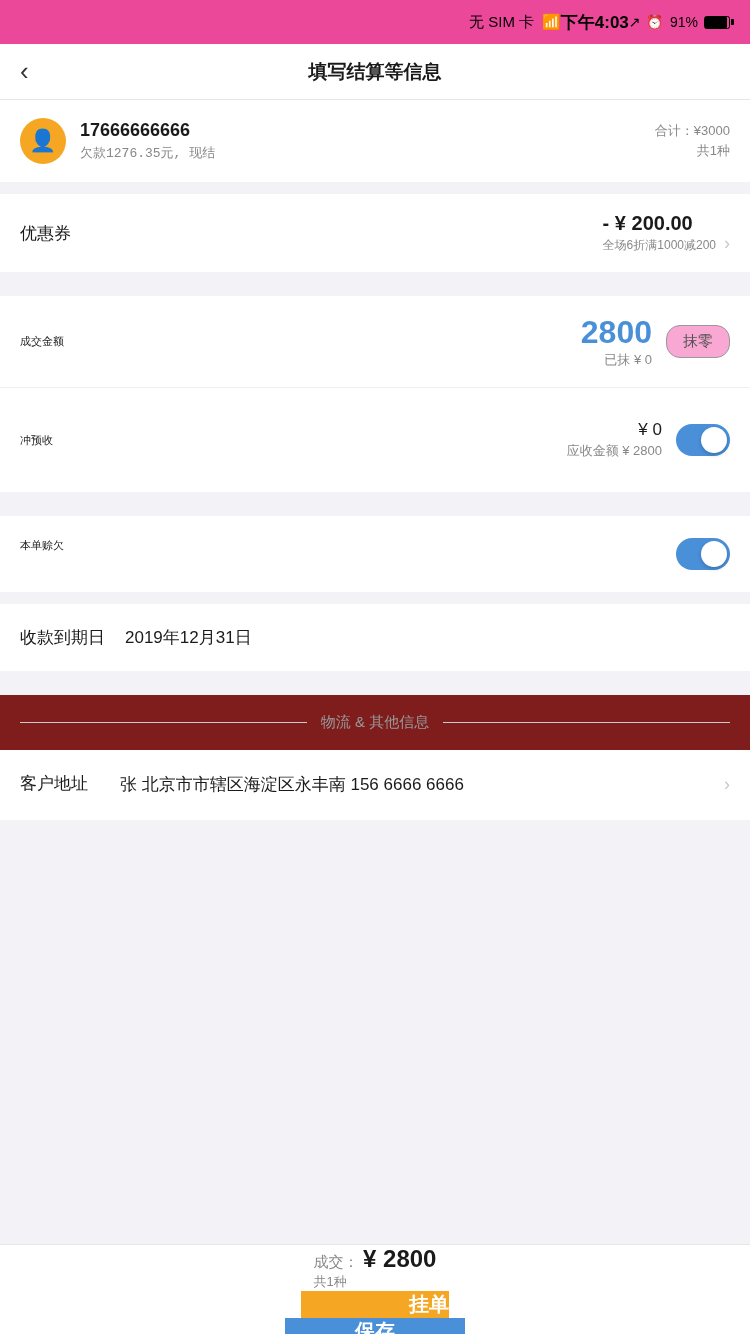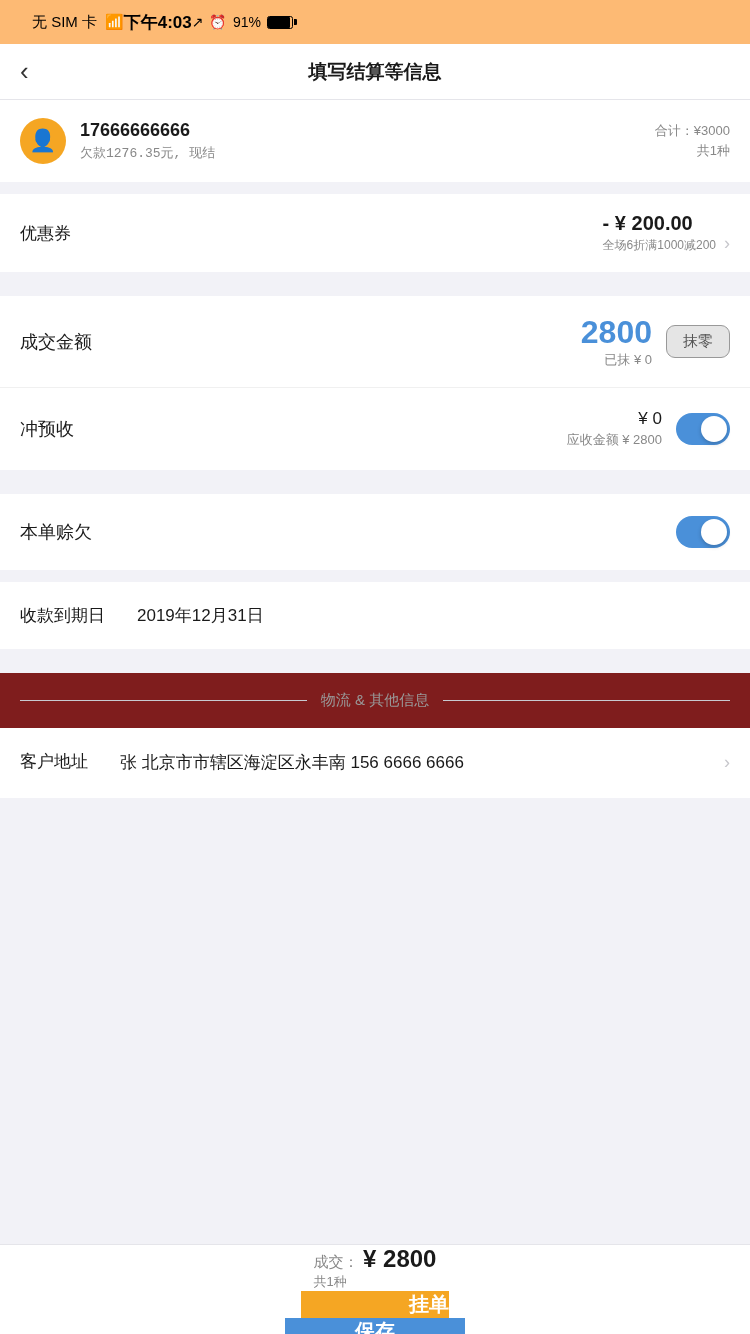--- a/index.html
+++ b/index.html
@@ -9,25 +9,25 @@
       background: #f2f2f7;
       width: 750px;
       min-height: 1334px;
       position: relative;
       overflow-x: hidden;
     }
 
     
     .status-bar {
       height: 44px;
-      background: #fdba74;
-      display: flex;
-      align-items: center;
-      justify-content: flex-start;
-      padding: 0 32px;
+      background: #ec4899;
+      display: flex;
+      align-items: center;
+      justify-content: flex-end;
+      padding: 0 20px;
       font-size: 15px;
       font-weight: 500;
     }
     .status-left { display: flex; align-items: center; gap: 8px; }
     .status-center { font-size: 17px; font-weight: 600; }
     .status-right { display: flex; align-items: center; gap: 6px; font-size: 14px; }
     .battery-icon {
       width: 26px; height: 13px; border: 1.5px solid #000; border-radius: 2.5px; position: relative; display: inline-block;
     }
     .battery-icon::after {
@@ -112,36 +112,36 @@
     .section-white {
       background: #fff;
       margin-bottom: 12px;
     }
     .amount-row {
       padding: 18px 20px;
       display: flex;
       align-items: center;
       justify-content: space-between;
     }
-    .row-label { font-size: 18px; color: #1a1a1a; }
+    .row-label { font-size: 11px; color: #1a1a1a; }
     .amount-right { display: flex; align-items: center; gap: 14px; }
     .amount-value { font-size: 32px; font-weight: 700; color: #4a90d9; }
     .round-btn {
       border: 1.5px solid #999;
-      border-radius: 9px;
+      border-radius: 14px;
       padding: 6px 16px;
       font-size: 15px;
       color: #555;
-      background: #e5e5e5;
+      background: #f9a8d4;
       cursor: pointer;
     }
     .already-rounded { font-size: 13px; color: #888; text-align: right; }
 
     .prepay-row {
-      padding: 21px 20px;
+      padding: 32px 20px;
       display: flex;
       align-items: center;
       justify-content: space-between;
       border-top: 1px solid #f0f0f0;
     }
     .prepay-right { display: flex; align-items: center; gap: 14px; }
     .prepay-value-block { text-align: right; }
     .prepay-amount { font-size: 17px; color: #1a1a1a; }
     .prepay-receivable { font-size: 13px; color: #888; margin-top: 2px; }
 
@@ -154,32 +154,32 @@
       width: 26px; height: 26px; border-radius: 50%; background: #fff;
       position: absolute; top: 3px; right: 3px;
       box-shadow: 0 2px 4px rgba(0,0,0,0.2);
     }
 
     
     .debt-row {
       background: #fff;
       padding: 22px 20px;
       display: flex;
-      align-items: center;
+      align-items: flex-start;
       justify-content: space-between;
       margin-bottom: 12px;
     }
 
     
     .due-date-row {
       background: #fff;
       padding: 22px 20px;
       display: flex;
       align-items: center;
-      gap: 32px;
+      gap: 20px;
       margin-bottom: 12px;
     }
     .due-label { font-size: 17px; color: #1a1a1a; }
     .due-value { font-size: 17px; color: #1a1a1a; }
 
     
     .logistics-divider {
       background: #7f1d1d;
       padding: 18px 20px;
       display: flex;

